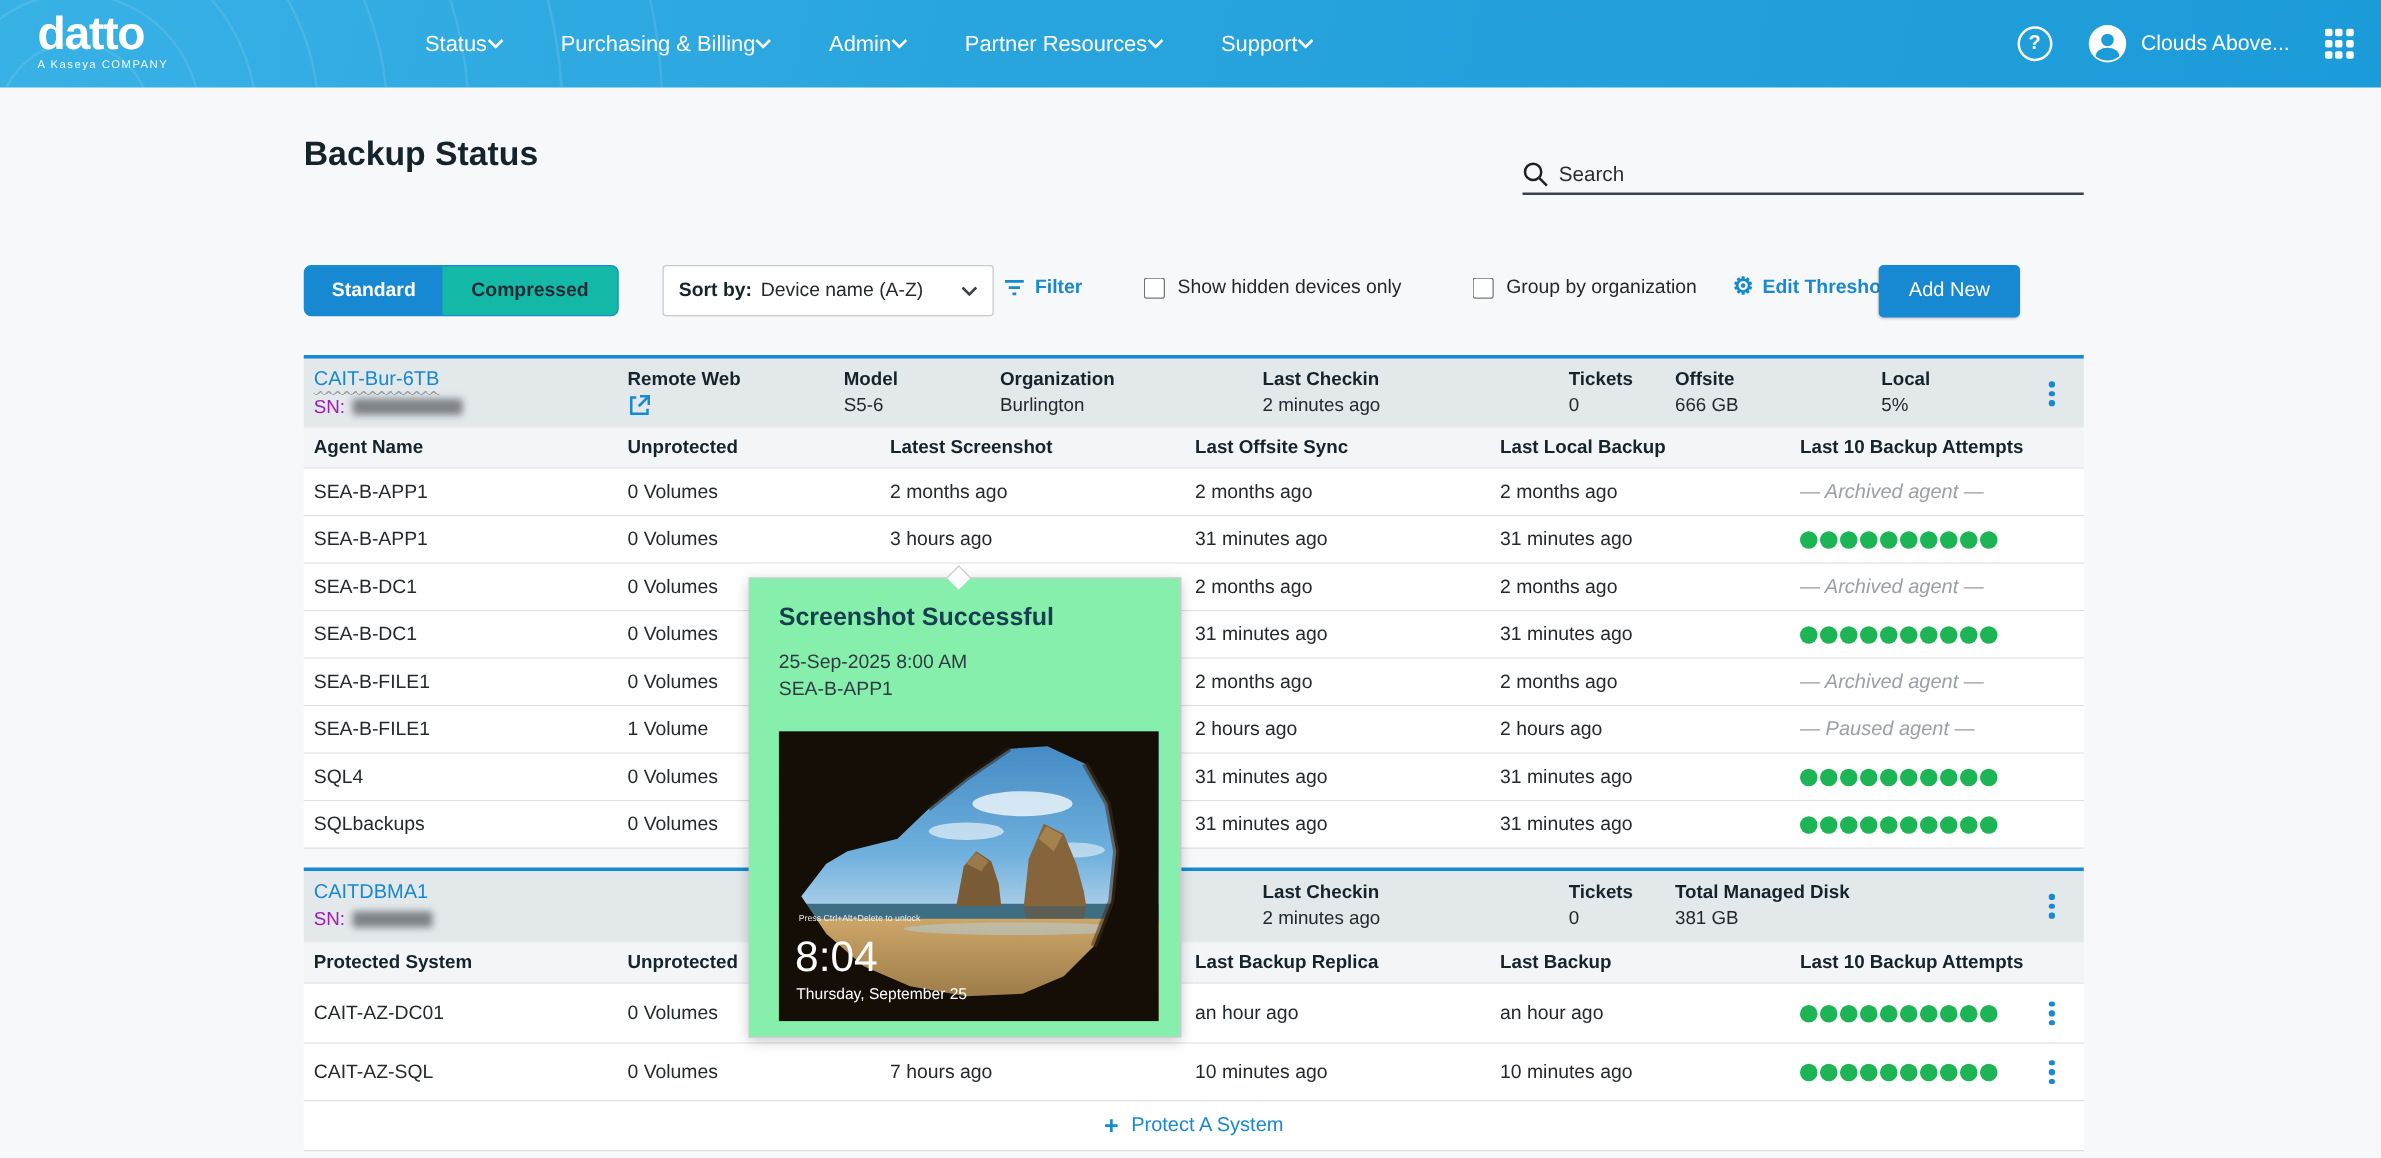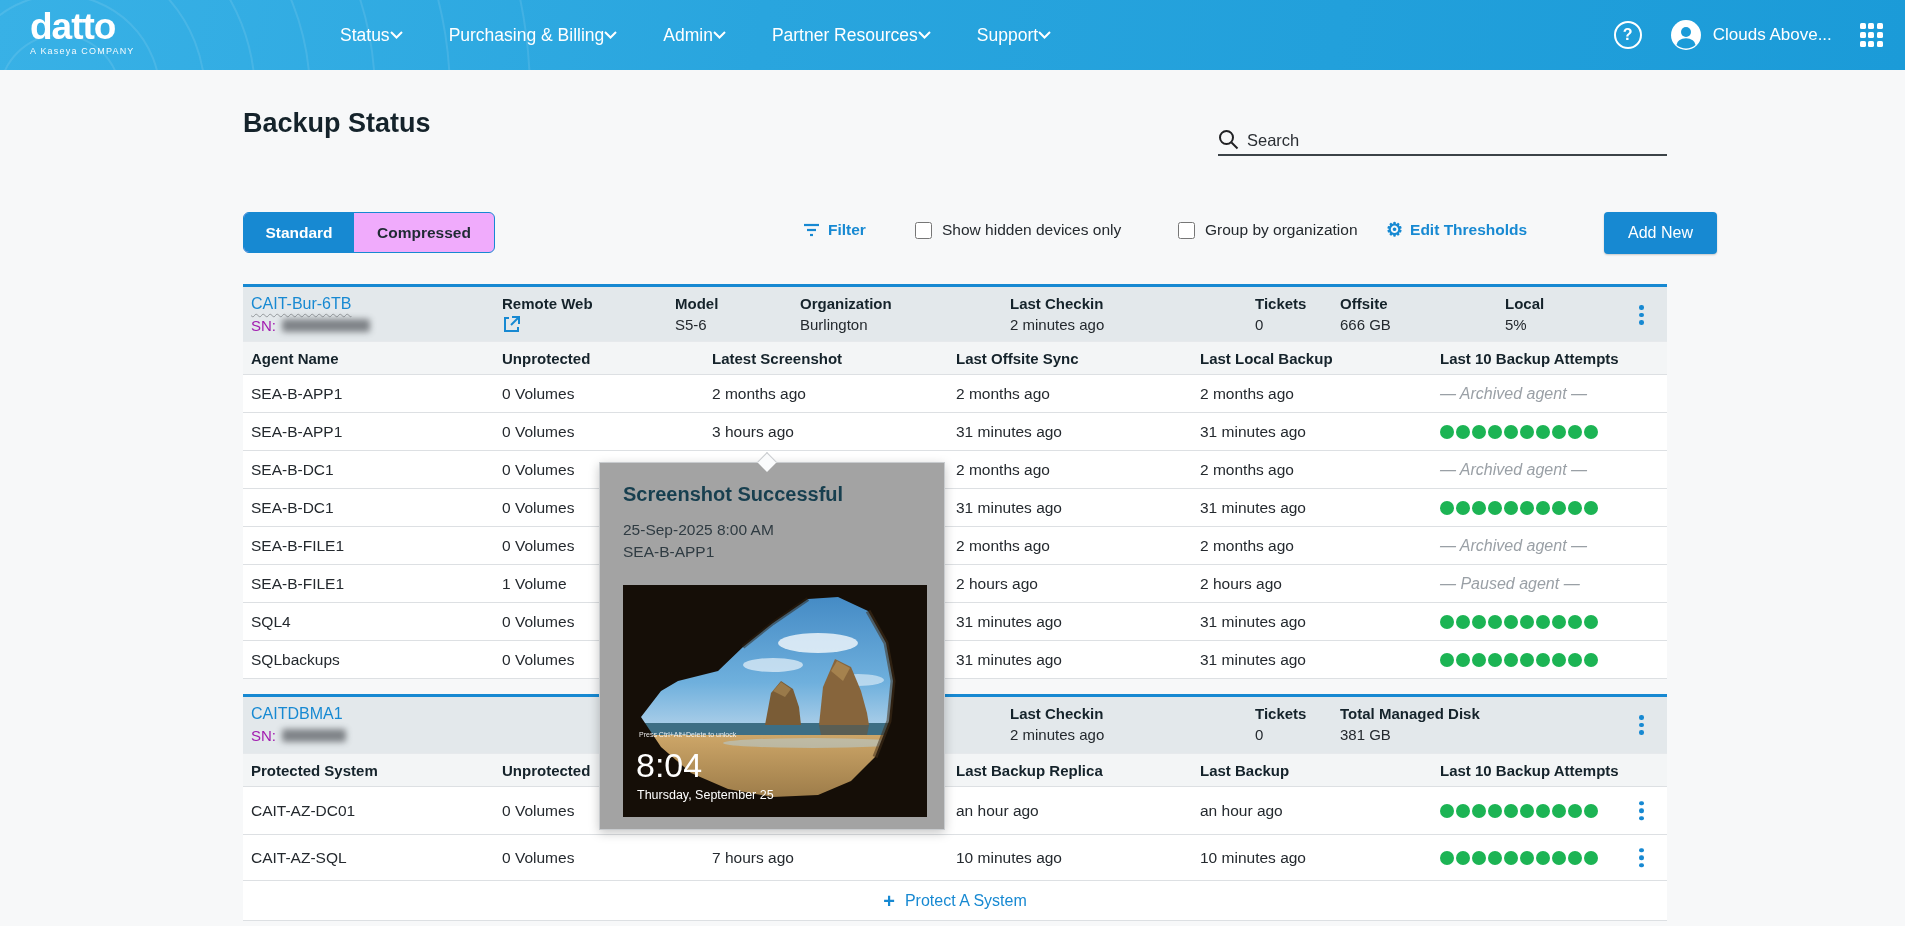--- a/index.html
+++ b/index.html
@@ -30,36 +30,36 @@
 
   
   .page-title{position:absolute;left:243px;top:108px;font-size:27px;font-weight:bold;color:#15232b;}
   .search{position:absolute;left:1218px;top:116px;width:449px;height:40px;border-bottom:2px solid #3c4348;display:flex;align-items:flex-end;gap:8px;padding-bottom:4px;}
   .search svg{flex:0 0 auto;}
   .search input{border:none;outline:none;background:transparent;font-family:"Liberation Sans",sans-serif;font-size:16.5px;color:#202124;width:380px;}
   .search input::placeholder{color:#2a2e33;opacity:1;}
 
   
   .controls{position:absolute;top:212px;left:0;width:100%;height:42px;font-size:15.5px;}
-  .toggle{position:absolute;left:243px;top:0;height:41px;display:flex;border:1.5px solid var(--accent);border-radius:6px;overflow:hidden;background:#f0abfc;}
+  .toggle{position:absolute;left:243px;top:0;height:41px;display:flex;border:1.5px solid var(--accent);border-radius:6px;overflow:hidden;background:#14b8a6;}
   .toggle .seg{display:flex;align-items:center;justify-content:center;font-weight:bold;font-size:15.5px;cursor:pointer;}
   .seg-standard{width:110px;background:var(--accent);color:#fff;}
   .seg-compressed{width:140px;color:#1f2a33;}
   .sortby{position:absolute;left:530px;top:0;width:265px;height:41px;background:#fff;border:1px solid #c6c9cc;border-radius:3px;display:flex;align-items:center;padding:0 12px;cursor:pointer;}
   .sortby .lbl{font-weight:bold;color:#15232b;margin-right:7px;}
   .sortby .val{color:#24292e;}
   .sortby .chevd{margin-left:auto;}
   .filterlink{position:absolute;left:803px;top:9px;display:flex;align-items:center;gap:8px;color:var(--accent);font-weight:bold;cursor:pointer;justify-content:center;}
   .cbx{position:absolute;top:9px;display:flex;align-items:center;gap:10px;color:#24292e;}
   .cbx input{width:17px;height:17px;accent-color:#fff;border:2px solid #494d52;appearance:none;border-radius:2px;background:#fff;cursor:pointer;}
   .cbx1{left:915px;}
   .cbx2{left:1178px;}
   .thresholds{position:absolute;left:1386px;top:8px;display:flex;align-items:center;gap:7px;color:var(--accent);font-weight:bold;cursor:pointer;}
   .gear{font-size:19px;line-height:1;}
-  .addnew{position:absolute;left:1604px;top:0;width:113px;height:42px;background:var(--accent);color:#fff;border:none;border-radius:4px;font-family:"Liberation Sans",sans-serif;font-size:16px;cursor:pointer;box-shadow:0 1px 2px rgba(0,0,0,.2);}
+  .addnew{position:absolute;left:1503px;top:0;width:113px;height:42px;background:var(--accent);color:#fff;border:none;border-radius:4px;font-family:"Liberation Sans",sans-serif;font-size:16px;cursor:pointer;box-shadow:0 1px 2px rgba(0,0,0,.2);}
 
   
   .card{position:absolute;left:243px;width:1424px;border-top:3px solid var(--accent);}
   .card1{top:284px;}
   .card2{top:694px;}
   .dev-header{position:relative;height:54px;background:#e3e8eb;}
   .card2 .dev-header{height:56px;}
   .dcol{position:absolute;top:8px;font-size:15px;}
   .dcol .l{font-weight:bold;color:#15232b;}
   .dcol .v{margin-top:4px;color:#24292e;}
@@ -83,21 +83,21 @@
   .muted{color:#9aa0a6;font-style:italic;font-size:16px;}
   .dots{display:flex;gap:2px;}
   .dot{width:14px;height:14px;border-radius:50%;background:var(--success);}
   .trow .kebab{top:50%;transform:translateY(-50%);}
 
   .protect-row{height:40px;background:#fff;display:flex;align-items:center;justify-content:center;gap:10px;border-bottom:1px solid var(--line);}
   .protect-row .plus{color:var(--accent);font-size:20px;font-weight:bold;line-height:1;}
   .protect-link{color:var(--accent);font-size:16px;cursor:pointer;}
 
   
-  .popup{position:absolute;left:599px;top:462px;width:346px;height:368px;background:#a3a3a3;border:1px solid #c8cbce;box-shadow:0 3px 10px rgba(0,0,0,.22);z-index:6;}
+  .popup{position:absolute;left:599px;top:462px;width:346px;height:368px;background:#86efac;border:1px solid #c8cbce;box-shadow:0 3px 10px rgba(0,0,0,.22);z-index:6;}
   .popup .caret{position:absolute;top:-8px;left:160px;width:14px;height:14px;background:#fafbfc;border-left:1px solid #c8cbce;border-top:1px solid #c8cbce;transform:rotate(45deg);}
   .popup h2{margin:20px 0 0 23px;font-size:20px;color:#173f4f;}
   .popup .dt{margin:15px 0 0 23px;font-size:15.5px;color:#2f3b42;}
   .popup .ag{margin:4px 0 0 23px;font-size:15.5px;color:#2f3b42;}
   .shot{position:absolute;left:23px;top:122px;width:304px;height:232px;display:block;}
 </style>
 </head>
 <body>
 
 <div class="page">
@@ -183,20 +183,27 @@
       <circle cx="8.5" cy="8.5" r="6.5" fill="none" stroke="#202124" stroke-width="2"></circle>
       <line x1="13.5" y1="13.5" x2="19.5" y2="19.5" stroke="#202124" stroke-width="2"></line>
     </svg>
     <input type="text" placeholder="Search" style="">
   </div>
 
   <div class="controls">
     <div class="toggle">
       <div class="seg seg-standard">Standard</div>
       <div class="seg seg-compressed">Compressed</div>
+    </div>
+    <div class="sortby">
+      <span class="lbl">Sort by:</span>
+      <span class="val">Device name (A-Z)</span>
+      <svg class="chevd" width="13" height="8" viewBox="0 0 13 8">
+          <path d="M1 1l5.5 5.5L12 1" fill="none" stroke="#3c4348" stroke-width="2"></path>
+        </svg>
     </div>
     <div class="filterlink">
       <svg width="17" height="14" viewBox="0 0 17 14">
         <line x1="1" y1="2" x2="16" y2="2" stroke="#1789d2" stroke-width="2.2"></line>
         <line x1="4" y1="7" x2="13" y2="7" stroke="#1789d2" stroke-width="2.2"></line>
         <line x1="7" y1="12" x2="10" y2="12" stroke="#1789d2" stroke-width="2.2"></line>
       </svg>
       <span>Filter</span>
     </div>
     <label class="cbx cbx1">

